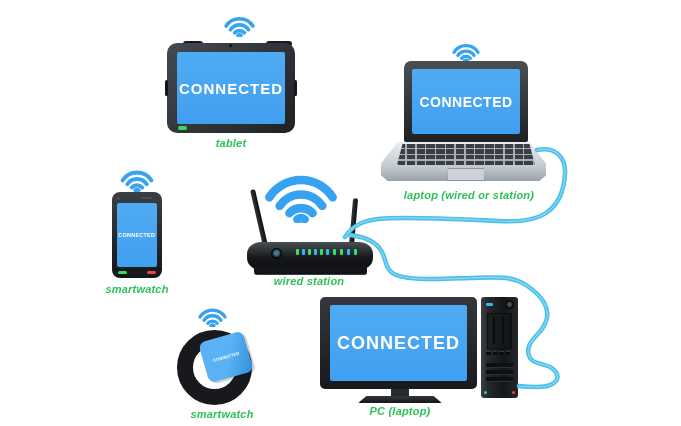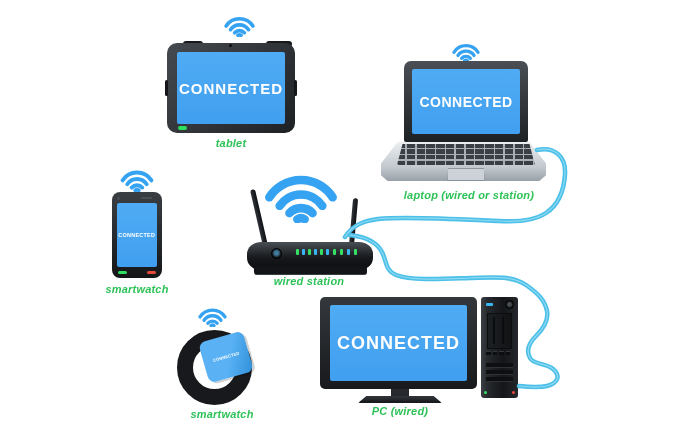--- a/index.html
+++ b/index.html
@@ -217,16 +217,16 @@
           <span></span>
           <span></span>
           <span></span>
       </div>
       <div class="abs t-vent" style="top:66px"></div>
       <div class="abs t-vent" style="top:73px"></div>
       <div class="abs t-vent" style="top:80px"></div>
       <div class="abs t-led-g"></div>
       <div class="abs t-led-r"></div>
     </div>
-    <div class="dev-label" style="left:400px;top:405px">PC (wired)</div>
+    <div class="dev-label" style="left:400px;top:405px">PC (laptop)</div>
   </div>
 
 </div>
 
 </body></html>

